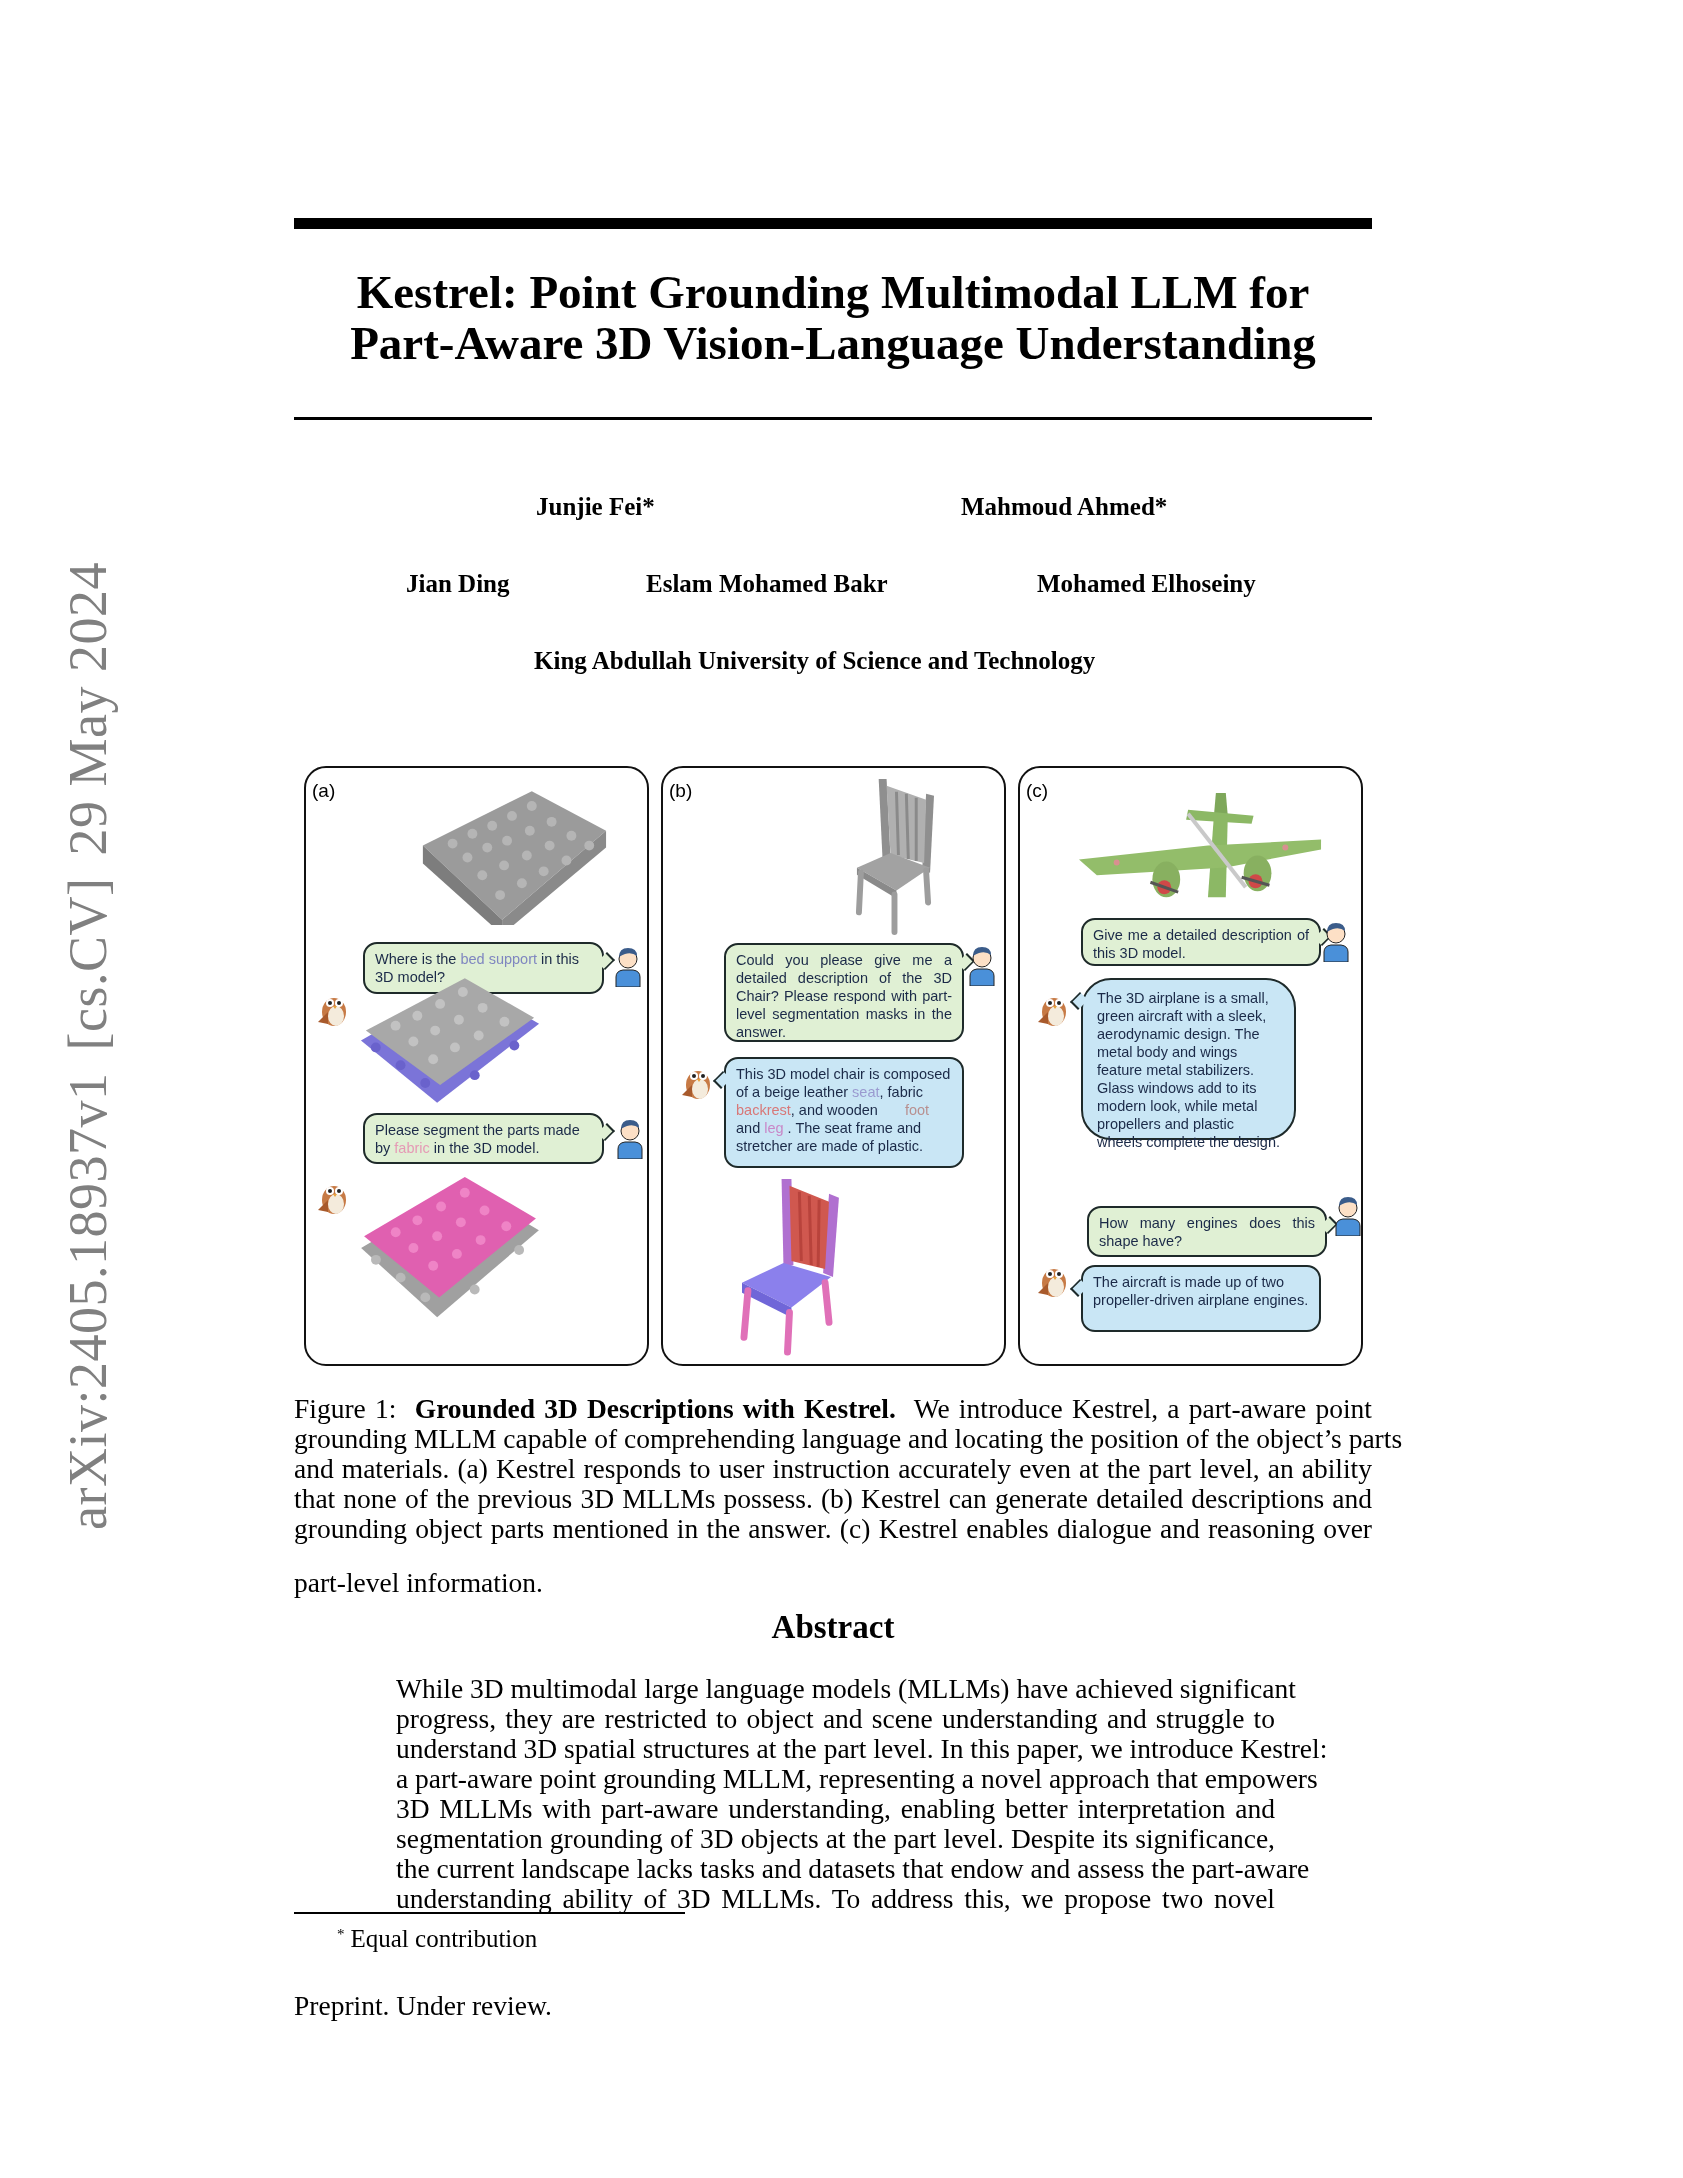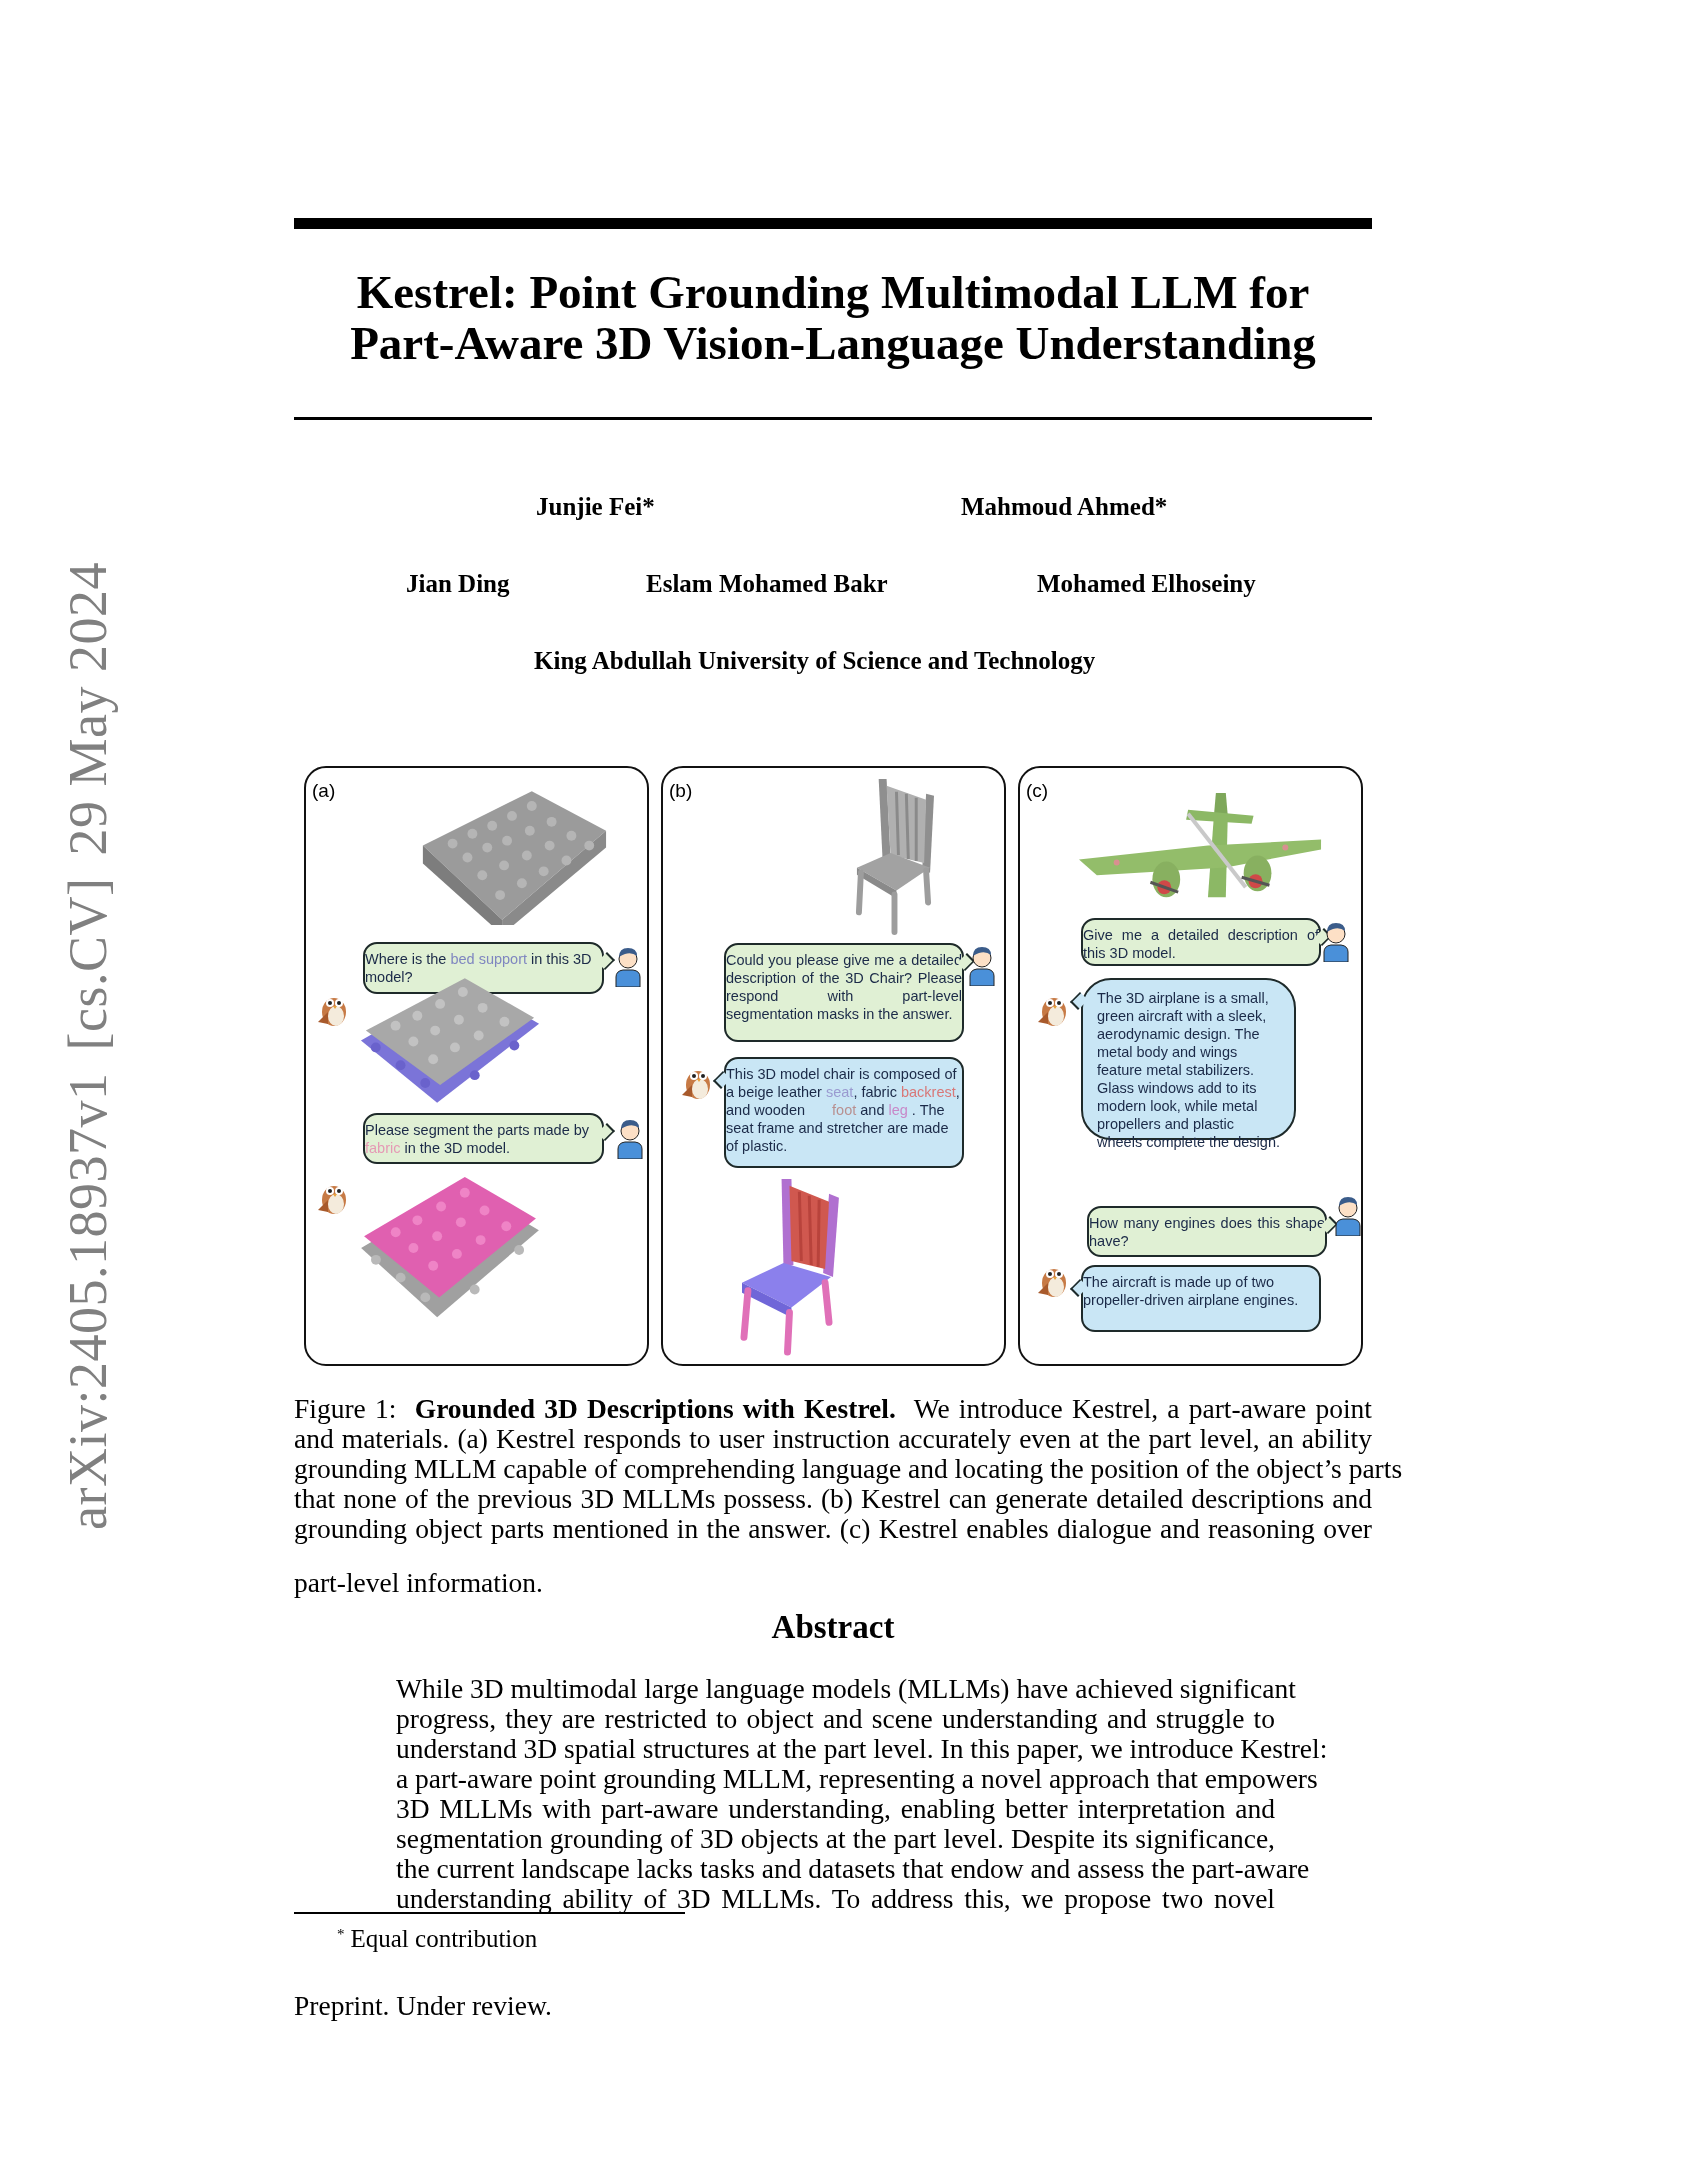--- a/index.html
+++ b/index.html
@@ -11,21 +11,21 @@
            font-weight:bold; font-size:47px; line-height:51px; }
   .author { position:absolute; font-weight:bold; font-size:25px; line-height:32px; white-space:nowrap; }
   .sidebar { position:absolute; left:59px; top:1530px; transform-origin:0 0; transform:rotate(-90deg);
              font-size:54px; color:#808080; white-space:nowrap; letter-spacing:0.5px; line-height:59px;}
   .sidebar span { margin-right:22px; }
 
   .panel { position:absolute; top:766px; height:600px; border:2px solid #111; border-radius:22px; box-sizing:border-box; background:#fff; }
   .panel-label { position:absolute; left:6px; top:12px; font-family:"Liberation Sans", sans-serif; font-size:19px; }
   .bubble { position:absolute; border:2px solid #1e2a2a; border-radius:14px; box-sizing:border-box;
             font-family:"Liberation Sans", sans-serif; font-size:14.5px; line-height:18px; color:#1b2a48;
-            padding:6px 0; }
+            padding:6px 10px; }
   .bubble.user { background:#e0f0d4; }
   .bubble.bot  { background:#c9e6f5; }
   .bubble.justify { text-align:justify; text-align-last:left; }
   .tail-r::after { content:""; position:absolute; right:-11px; top:10px; width:12px; height:12px;
                    background:inherit; border-right:2px solid #1e2a2a; border-top:2px solid #1e2a2a;
                    transform:rotate(45deg) scale(0.8,1); }
   .tail-l::before { content:""; position:absolute; left:-11px; top:14px; width:12px; height:12px;
                    background:inherit; border-left:2px solid #1e2a2a; border-bottom:2px solid #1e2a2a;
                    transform:rotate(45deg) scale(0.8,1); }
   .avatar-user { position:absolute; width:30px; height:44px; }
@@ -306,22 +306,22 @@
         <circle cx="25" cy="15" r="2" fill="#222"></circle>
       <path d="M4,34 L14,24 L14,36Z" fill="#a85a2c"></path>
       <path d="M19,18 L21,21 L23,18Z" fill="#e8a23a"></path>
     </svg>
     <div class="bubble bot tail-l" style="left:61px; top:497px; width:240px; height:67px;">The aircraft is made up of two propeller-driven airplane engines.</div>
   </div>
 </div>
 
 <div class="caption">
   <span class="line"><span>Figure 1:</span>&nbsp; <b>Grounded 3D Descriptions with Kestrel.</b>&nbsp; <span>We introduce Kestrel, a part-aware point</span></span>
+  <span class="line">grounding MLLM capable of comprehending language and locating the position of the object’s parts</span>
   <span class="line">and materials. (a) Kestrel responds to user instruction accurately even at the part level, an ability</span>
-  <span class="line">grounding MLLM capable of comprehending language and locating the position of the object’s parts</span>
   <span class="line">that none of the previous 3D MLLMs possess. (b) Kestrel can generate detailed descriptions and</span>
   <span class="line">grounding object parts mentioned in the answer. (c) Kestrel enables dialogue and reasoning over</span>
   <span class="line last">part-level information.</span>
 </div>
 
 <div class="abstract-h">Abstract</div>
 <div class="abstract">
   <span class="line">While 3D multimodal large language models (MLLMs) have achieved significant</span>
   <span class="line">progress, they are restricted to object and scene understanding and struggle to</span>
   <span class="line">understand 3D spatial structures at the part level. In this paper, we introduce Kestrel:</span>

